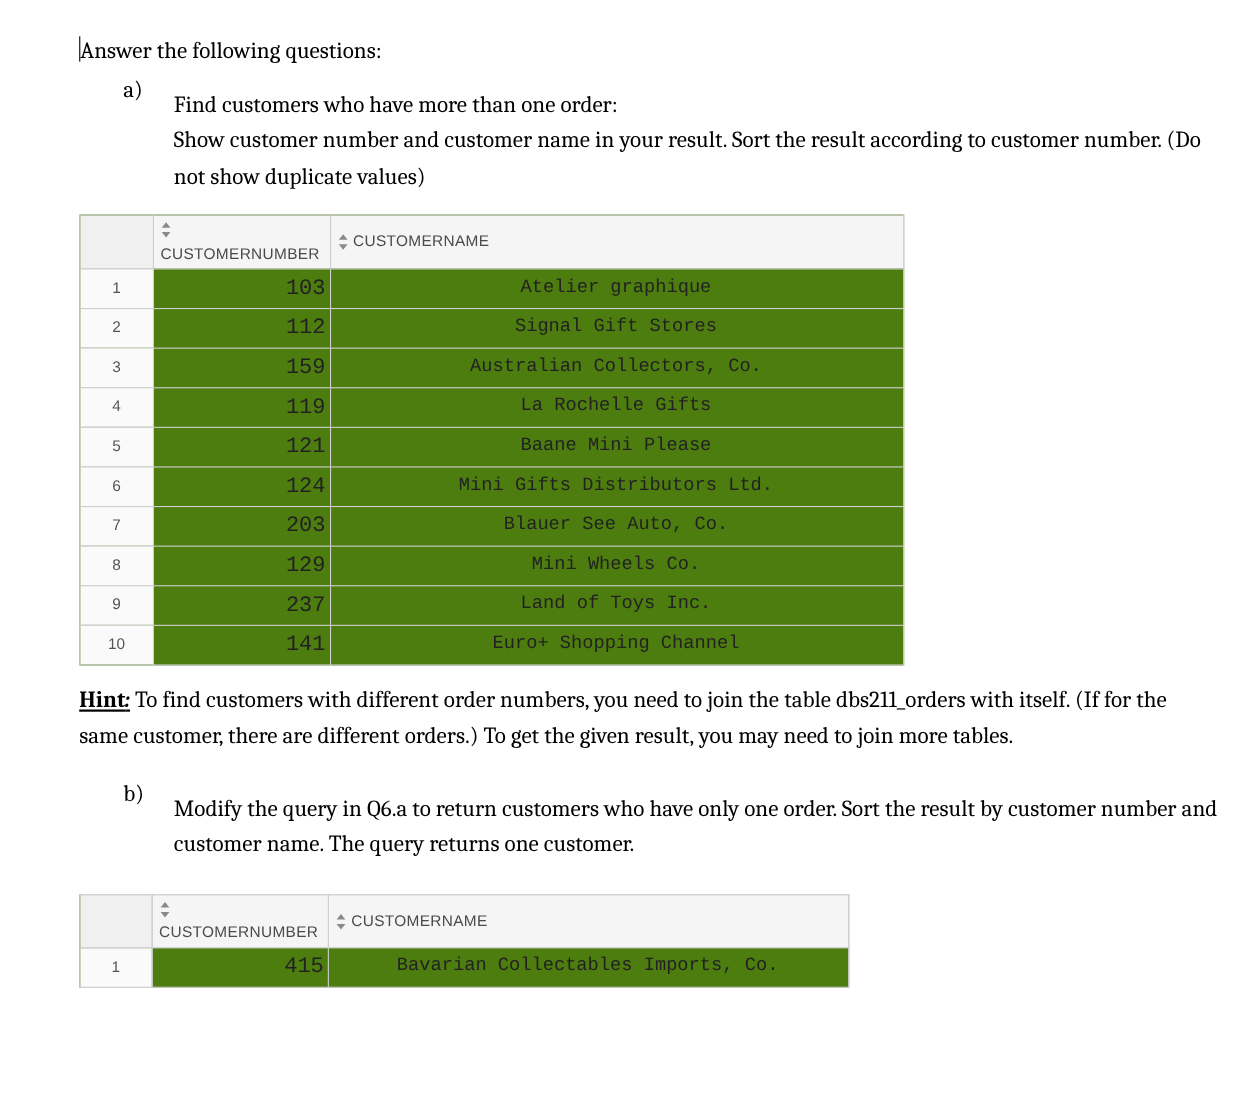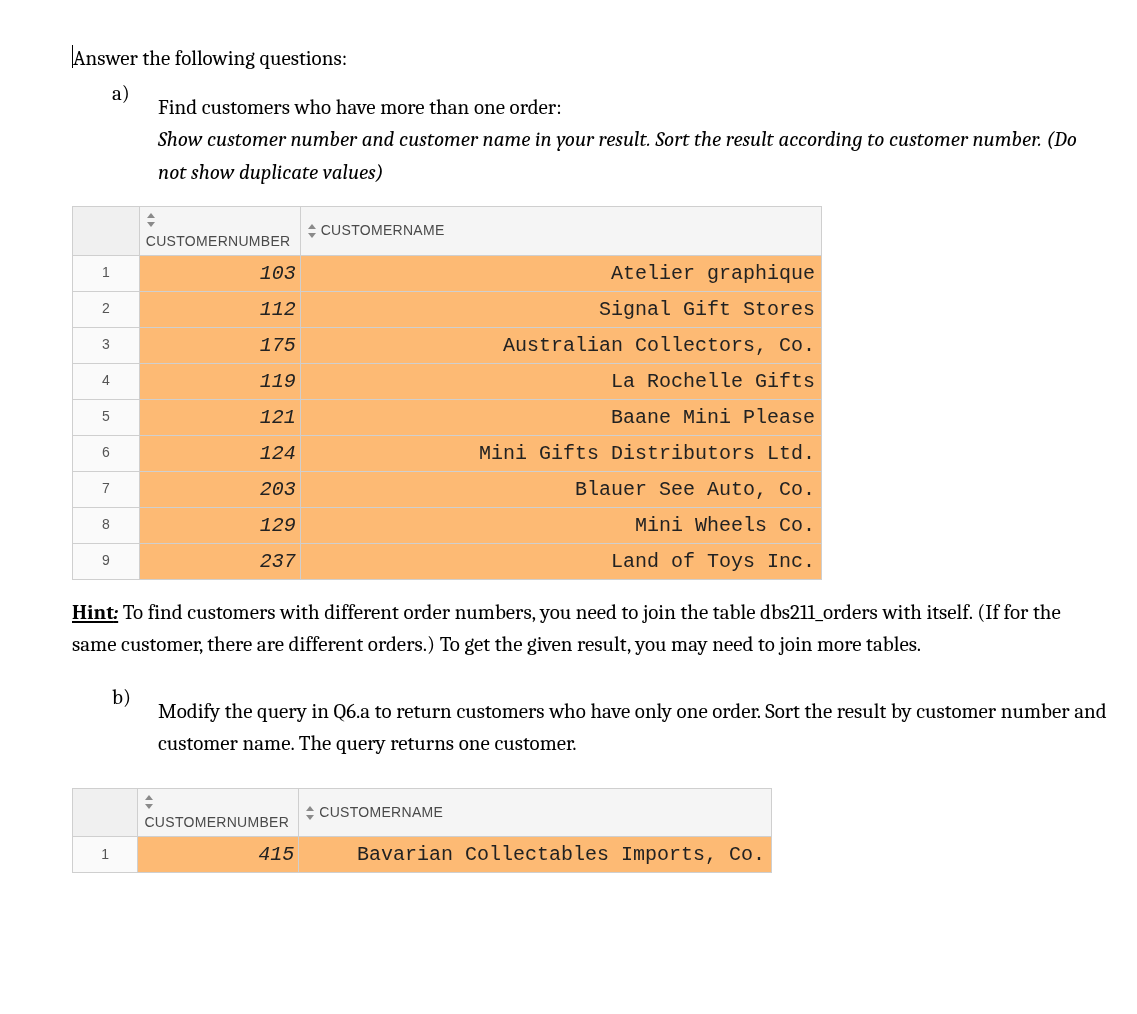--- a/index.html
+++ b/index.html
@@ -5,42 +5,42 @@
   body {
     font-family: Cambria, Georgia, "Times New Roman", serif;
     font-size: 21px;
     color: #000;
     background: #fff;
     margin: 0;
     padding: 30px 30px 30px 72px;
     width: 1035px;
     line-height: 1.55;
   }
-  .intro { margin: 12px 0 2px 0; }
+  .intro { margin: 1px 0 2px 0; }
   .list-item {
     display: flex;
     align-items: flex-start;
     margin-left: 40px;
     margin-top: 2px;
   }
   .list-label {
     width: 46px;
     flex: none;
   }
   .list-body { flex: 1; margin-top: 14px; }
   .list-body p { margin: 0; }
-  .sub-indent { margin-left: 86px; font-style: italic; }
+  .sub-indent { margin-left: 86px; }
   .sub-indent p { margin: 0; }
 
   .result-table {
     border-collapse: collapse;
     margin: 18px 0 10px 0;
     font-family: Consolas, "Courier New", monospace;
     font-size: 18px;
-    background: #fdba74;
+    background: #4d7c0f;
     border: 1px solid #bfbfbf;
     color: #222;
   }
   .result-table th, .result-table td {
     border: 1px solid #cfcfcf;
     padding: 2px 6px 2px 6px;
     vertical-align: middle;
     font-weight: normal;
   }
   .result-table thead th {
@@ -61,26 +61,25 @@
     color: #555;
     text-align: center;
     background: #fafafa;
     width: 55px;
   }
   .result-table tbody td.num {
     text-align: right;
     padding-right: 4px;
     width: 150px;
     font-size: 20px;
-    font-style: italic;
   }
   .result-table tbody td.name {
-    text-align: right;
+    text-align: center;
     padding-left: 4px;
-    font-size: 20px;
+    font-size: 17px;
   }
   #table-a { width: 750px; }
   #table-a td.name { width: 520px; }
   #table-b { width: 700px; }
   #table-b td.name { width: 480px; }
 
   .sort-icon {
     display: inline-block;
     width: 10px;
     height: 14px;
@@ -145,21 +144,21 @@
         <td class="num">103</td>
         <td class="name">Atelier graphique</td>
       </tr>
       <tr>
         <td class="rownum">2</td>
         <td class="num">112</td>
         <td class="name">Signal Gift Stores</td>
       </tr>
       <tr>
         <td class="rownum">3</td>
-        <td class="num">175</td>
+        <td class="num">159</td>
         <td class="name">Australian Collectors, Co.</td>
       </tr>
       <tr>
         <td class="rownum">4</td>
         <td class="num">119</td>
         <td class="name">La Rochelle Gifts</td>
       </tr>
       <tr>
         <td class="rownum">5</td>
         <td class="num">121</td>
@@ -177,20 +176,25 @@
       </tr>
       <tr>
         <td class="rownum">8</td>
         <td class="num">129</td>
         <td class="name">Mini Wheels Co.</td>
       </tr>
       <tr>
         <td class="rownum">9</td>
         <td class="num">237</td>
         <td class="name">Land of Toys Inc.</td>
+      </tr>
+      <tr>
+        <td class="rownum">10</td>
+        <td class="num">141</td>
+        <td class="name">Euro+ Shopping Channel</td>
       </tr>
     </tbody>
 </table>
 
 <div class="after-table">
   <p>
     <span class="bold">Hint</span><span class="bold italic-colon">:</span><span> To find customers with different order numbers, you need to join the table dbs211_orders with itself. (If for the same customer, there are different orders.) To get the given result, you may need to join more tables.</span>
   </p>
 </div>
 

